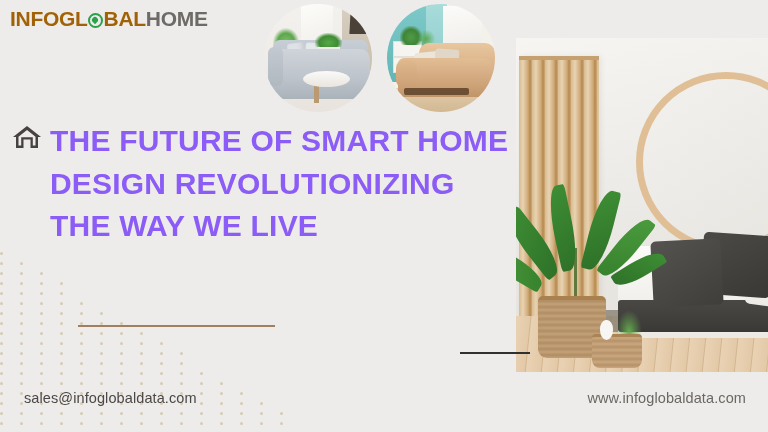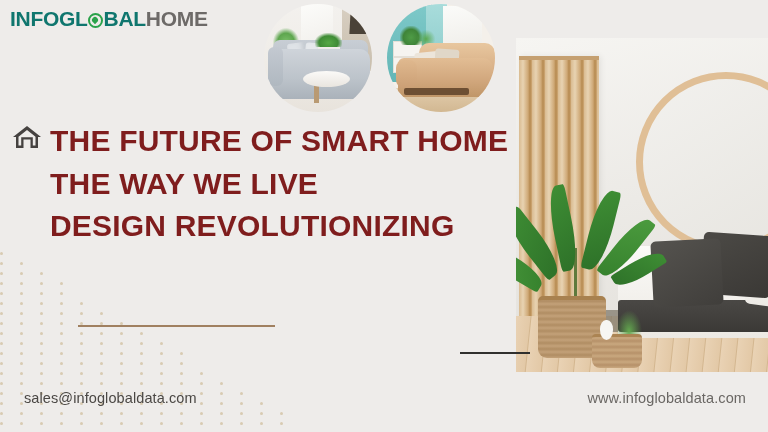--- a/index.html
+++ b/index.html
@@ -14,21 +14,21 @@
   
   .logo {
     position:absolute;
     left:10px; top:8px;
     font-size:21px;
     font-weight:700;
     letter-spacing:-0.3px;
     line-height:1;
     white-space:nowrap;
   }
-  .logo .g { color:#0f766e; }
+  .logo .g { color:#a16207; }
   .logo .d { color:#6d6a68; }
   .logo .oglyph {
     display:inline-block;
     position:relative;
     width:15px; height:15px;
     border:2.5px solid #2aa24a;
     border-radius:50%;
     vertical-align:-2px;
     margin:0 0.5px;
   }
@@ -338,21 +338,21 @@
     position:absolute;
     left:12px; top:120px;
     width:520px;
   }
   .title-line {
     display:flex;
     align-items:center;
     font-weight:700;
     font-size:30px;
     letter-spacing:0.2px;
-    color:#7f1d1d;
+    color:#8b5cf6;
     line-height:1.42;
     white-space:nowrap;
   }
   .home-icon { flex:0 0 auto; margin-right:8px; }
 
   
   .rule-tan {
     position:absolute;
     left:78px; top:325px;
     width:197px; height:2px;
@@ -474,24 +474,24 @@
   <div class="title-line">
     <span class="home-icon">
       <svg width="30" height="28" viewBox="0 0 30 28" aria-hidden="true">
         <path d="M15 3 L29 14 L26 14 L26 25 L18.5 25 L18.5 16.5 L11.5 16.5 L11.5 25 L4 25 L4 14 L1 14 Z
                  M15 7 L6.5 13.8 L6.5 22.6 L9.2 22.6 L9.2 14.2 L20.8 14.2 L20.8 22.6 L23.5 22.6 L23.5 13.8 Z" fill="#454240"></path>
       </svg>
     </span>
     <span>THE FUTURE OF SMART HOME</span>
   </div>
   <div class="title-line" style="padding-left:38px;">
+    <span>DESIGN REVOLUTIONIZING</span>
+  </div>
+  <div class="title-line" style="padding-left:38px;">
     <span>THE WAY WE LIVE</span>
   </div>
-  <div class="title-line" style="padding-left:38px;">
-    <span>DESIGN REVOLUTIONIZING</span>
-  </div>
 </div>
 
 <div class="rule-tan"></div>
 <div class="rule-dark"></div>
 
 <div class="email">sales@infoglobaldata.com</div>
 <div class="site">www.infoglobaldata.com</div>
 
 </body></html>

